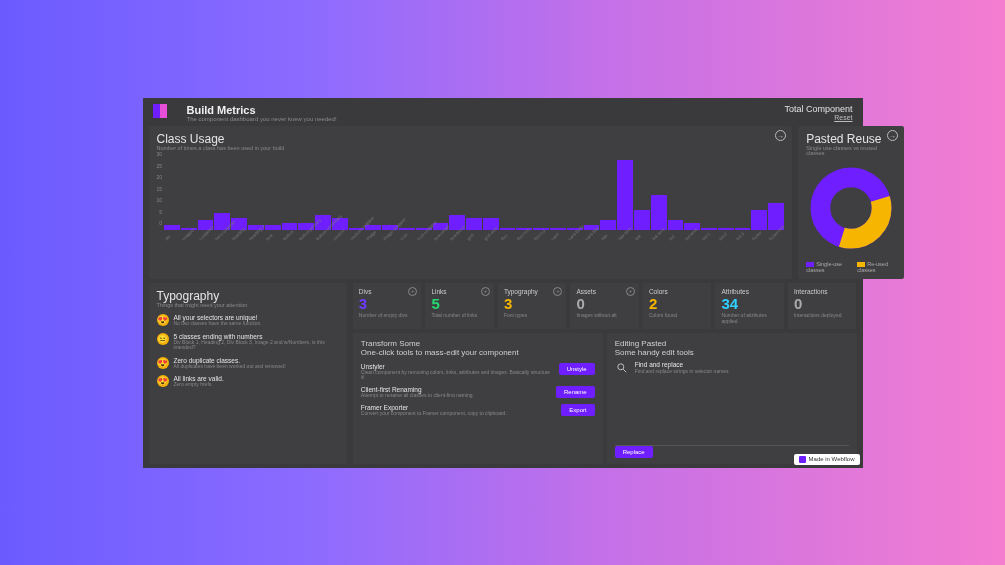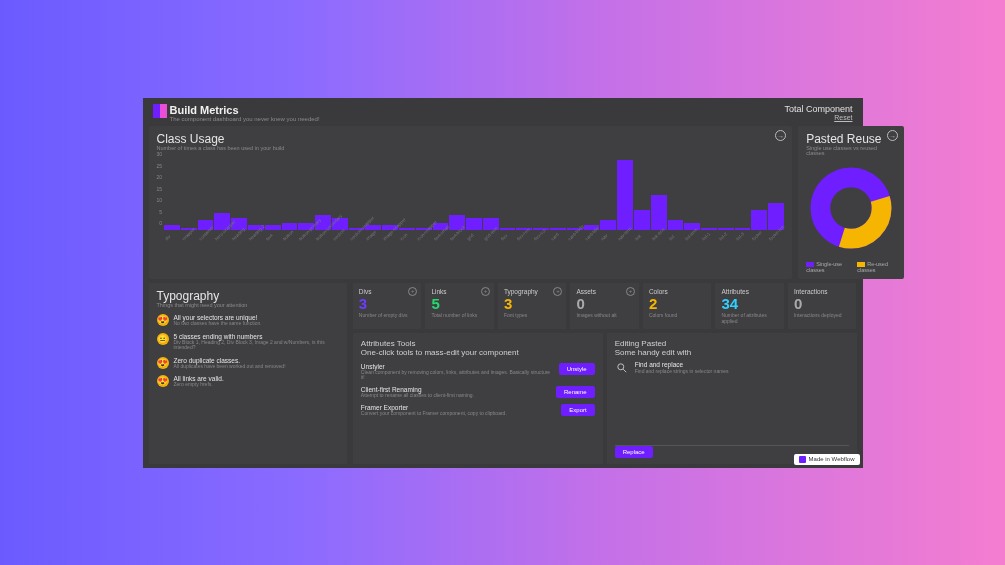--- a/index.html
+++ b/index.html
@@ -1,19 +1,19 @@
 <!DOCTYPE html>
 <html><head>
 <meta charset="utf-8">
 <style>
   *{box-sizing:border-box;margin:0;padding:0;font-family:Arial,Helvetica,sans-serif}
   body{background:linear-gradient(90deg,#6b5bff 0%,#8b6bff 30%,#c470e8 60%,#f47dd0 100%);width:1005px;height:565px;display:flex;align-items:center;justify-content:center}
   .app{background:#3a3a3d;width:720px;height:370px;display:flex;flex-direction:column;color:#d0d0d0;font-size:8px;position:relative}
   .header{display:flex;align-items:flex-start;padding:6px 10px 4px;justify-content:space-between}
-  .header-left{display:flex;gap:3px;align-items:flex-start}
+  .header-left{display:flex;gap:20px;align-items:flex-start}
   .logo{width:14px;height:14px;display:flex}
   .logo div{flex:1}
   .logo .l1{background:#6e1eff}
   .logo .l2{background:#e84fd8}
   .title-block .title{font-size:11px;color:#f0f0f0;font-weight:600}
   .title-block .sub{font-size:6px;color:#8a8a8a}
   .header-right{text-align:right}
   .header-right .pc{font-size:9px;color:#e0e0e0}
   .header-right .reset{font-size:7px;color:#bdbdbd;text-decoration:underline;cursor:pointer}
   .row1{display:flex;gap:6px;padding:0 6px 4px}
@@ -272,21 +272,21 @@
             <div class="mdesc">Number of attributes applied</div>
           </div>
           <div class="metric">
             <div class="mtitle">Interactions</div>
             <div class="mval c-gray">0</div>
             <div class="mdesc">Interactions deployed</div>
           </div>
         </div>
       <div class="tools-row">
         <div class="tool-panel">
-          <div class="ptitle">Attributes Tools</div>
+          <div class="ptitle">Transform Some</div>
           <div class="psub">One-click tools to mass-edit your component</div>
           <div id="transform-list">
               <div class="tool-item">
                 <div>
                   <div class="tt">Unstyler</div>
                   <div class="td">Clean component by removing colors, links, attributes and images. Basically structure it!</div>
                 </div>
                 <button class="btn">Unstyle</button>
               </div>
               <div class="tool-item">
@@ -300,21 +300,21 @@
                 <div>
                   <div class="tt">Framer Exporter</div>
                   <div class="td">Convert your component to Framer component, copy to clipboard.</div>
                 </div>
                 <button class="btn">Export</button>
               </div>
             </div>
         </div>
         <div class="tool-panel">
           <div class="ptitle">Editing Pasted</div>
-          <div class="psub">Some handy edit with</div>
+          <div class="psub">Some handy edit tools</div>
           <div class="search-row">
             <div class="search-icon">
               <svg width="12" height="12" viewBox="0 0 20 20">
                   <circle cx="8" cy="8" r="5" fill="none" stroke="#ccc" stroke-width="1.5"></circle>
                   <line x1="12" y1="12" x2="17" y2="17" stroke="#ccc" stroke-width="1.5"></line>
                 </svg>
             </div>
             <div style="flex:1">
               <div class="tt" style="font-size:6.5px;color:#e5e5e5">Find and replace</div>
               <div class="td" style="font-size:5px;color:#888">Find and replace strings in selector names</div>

